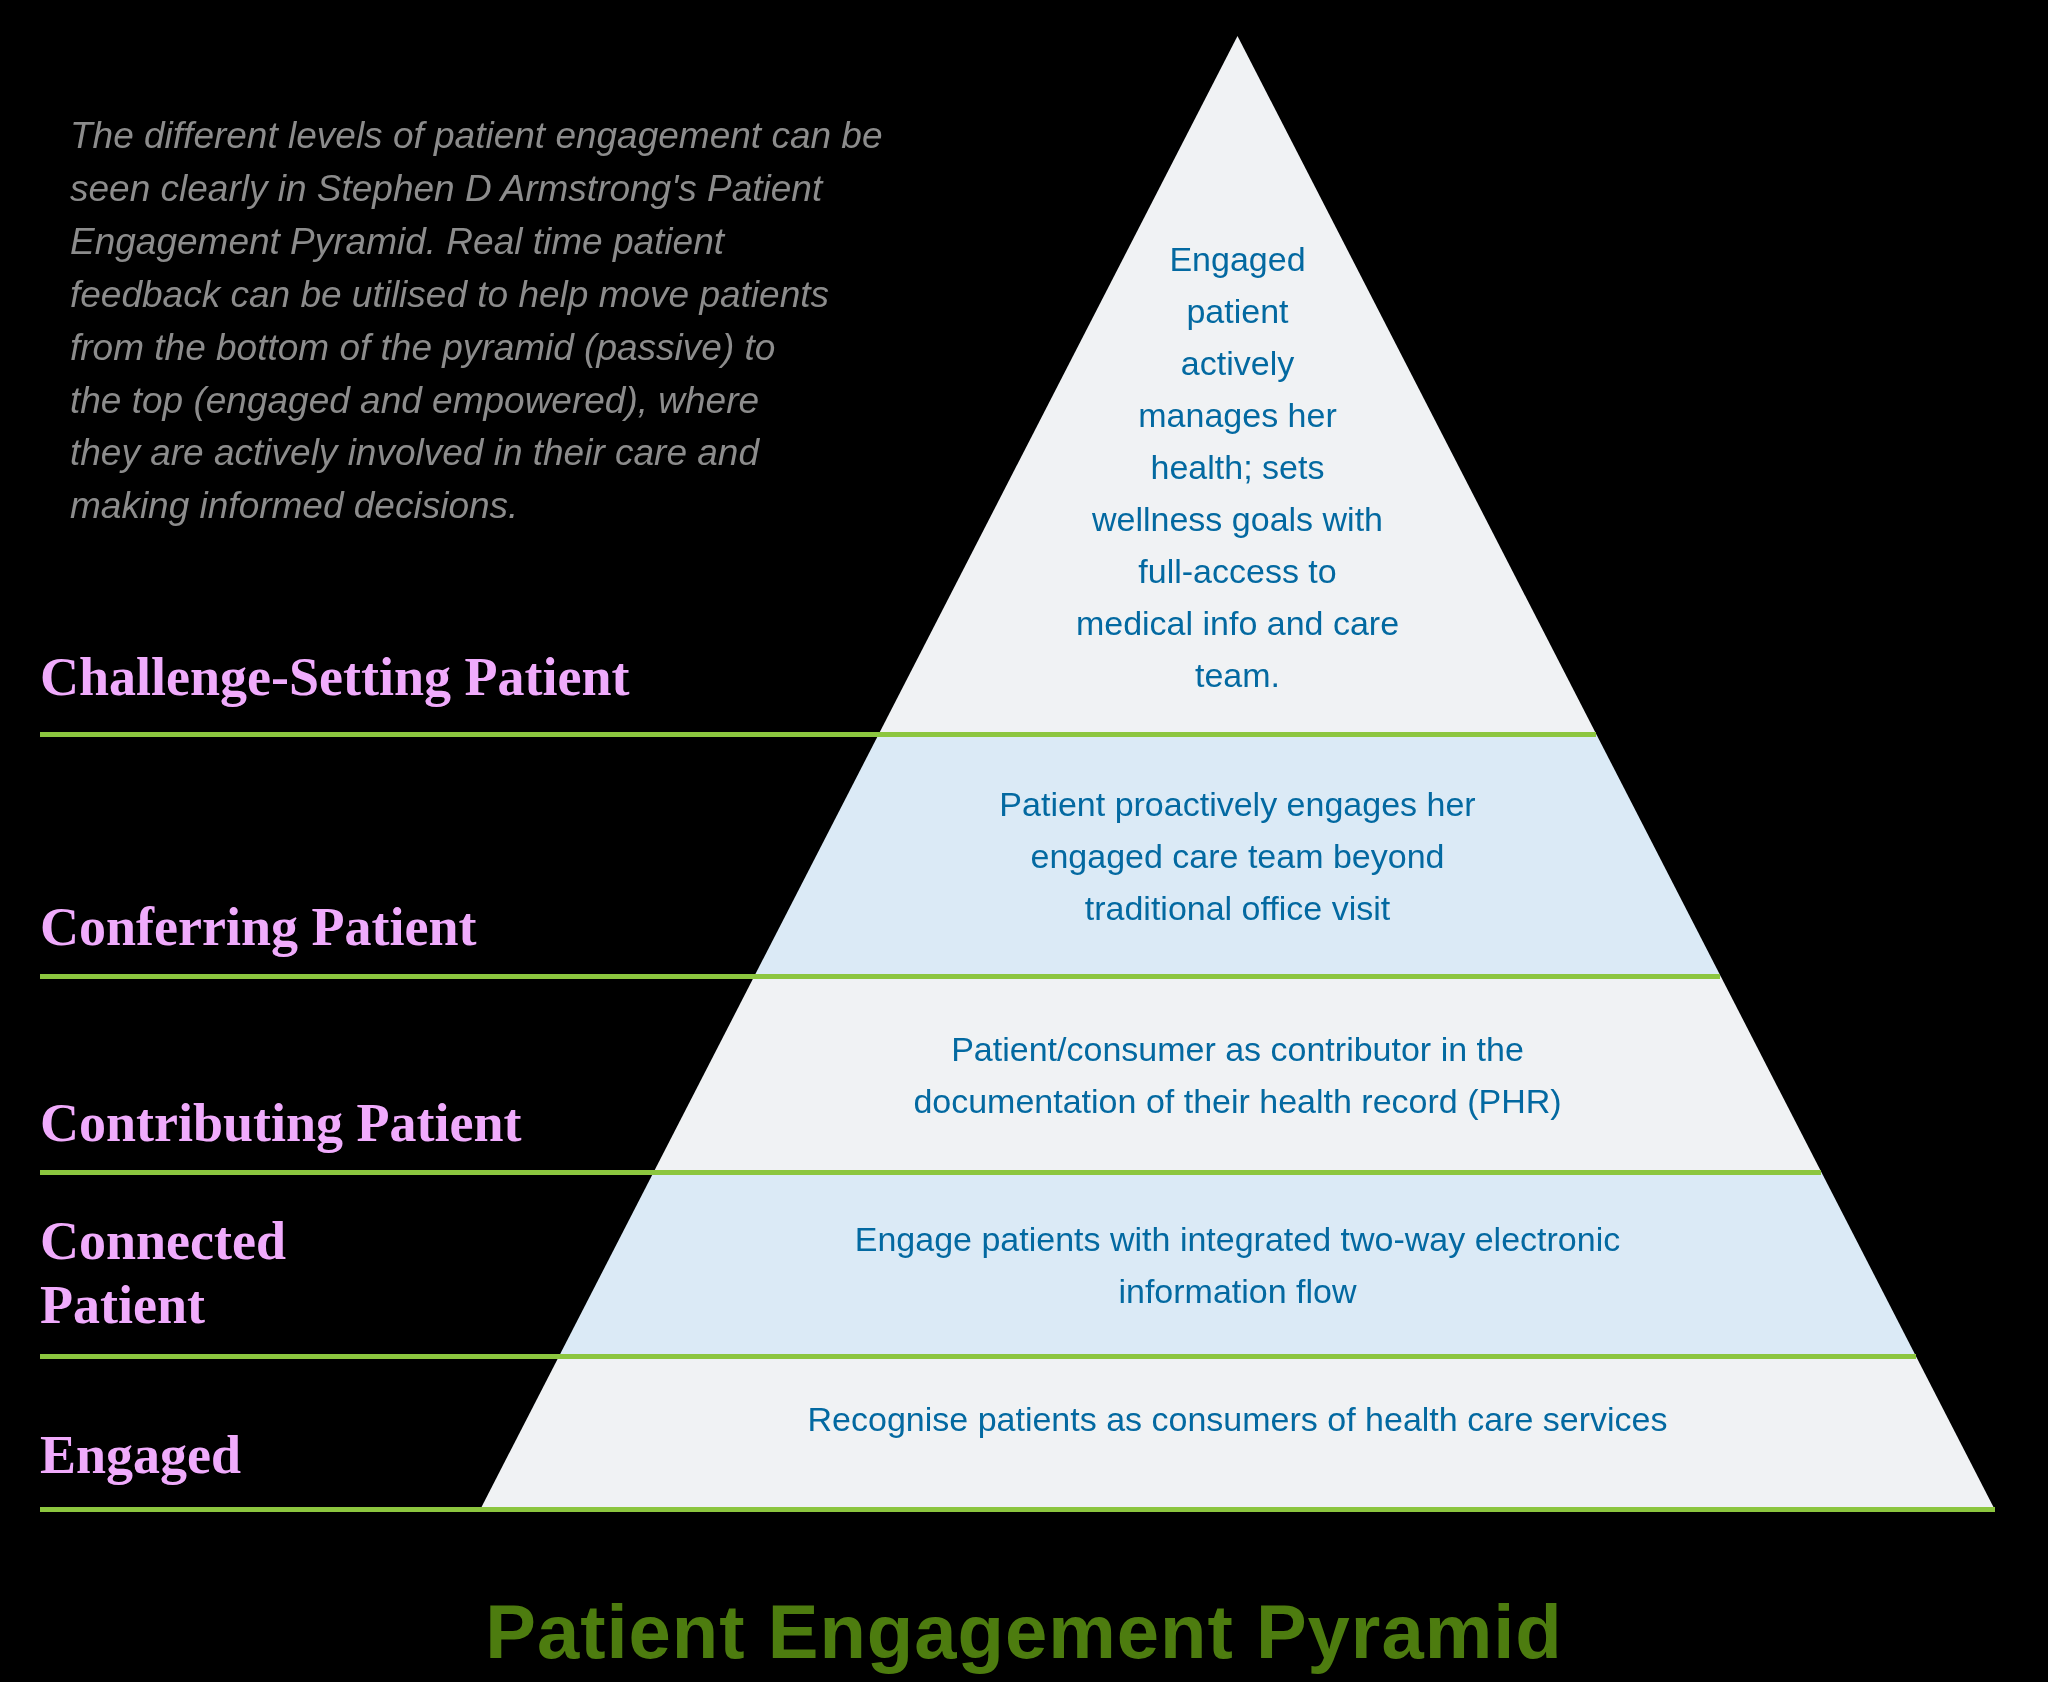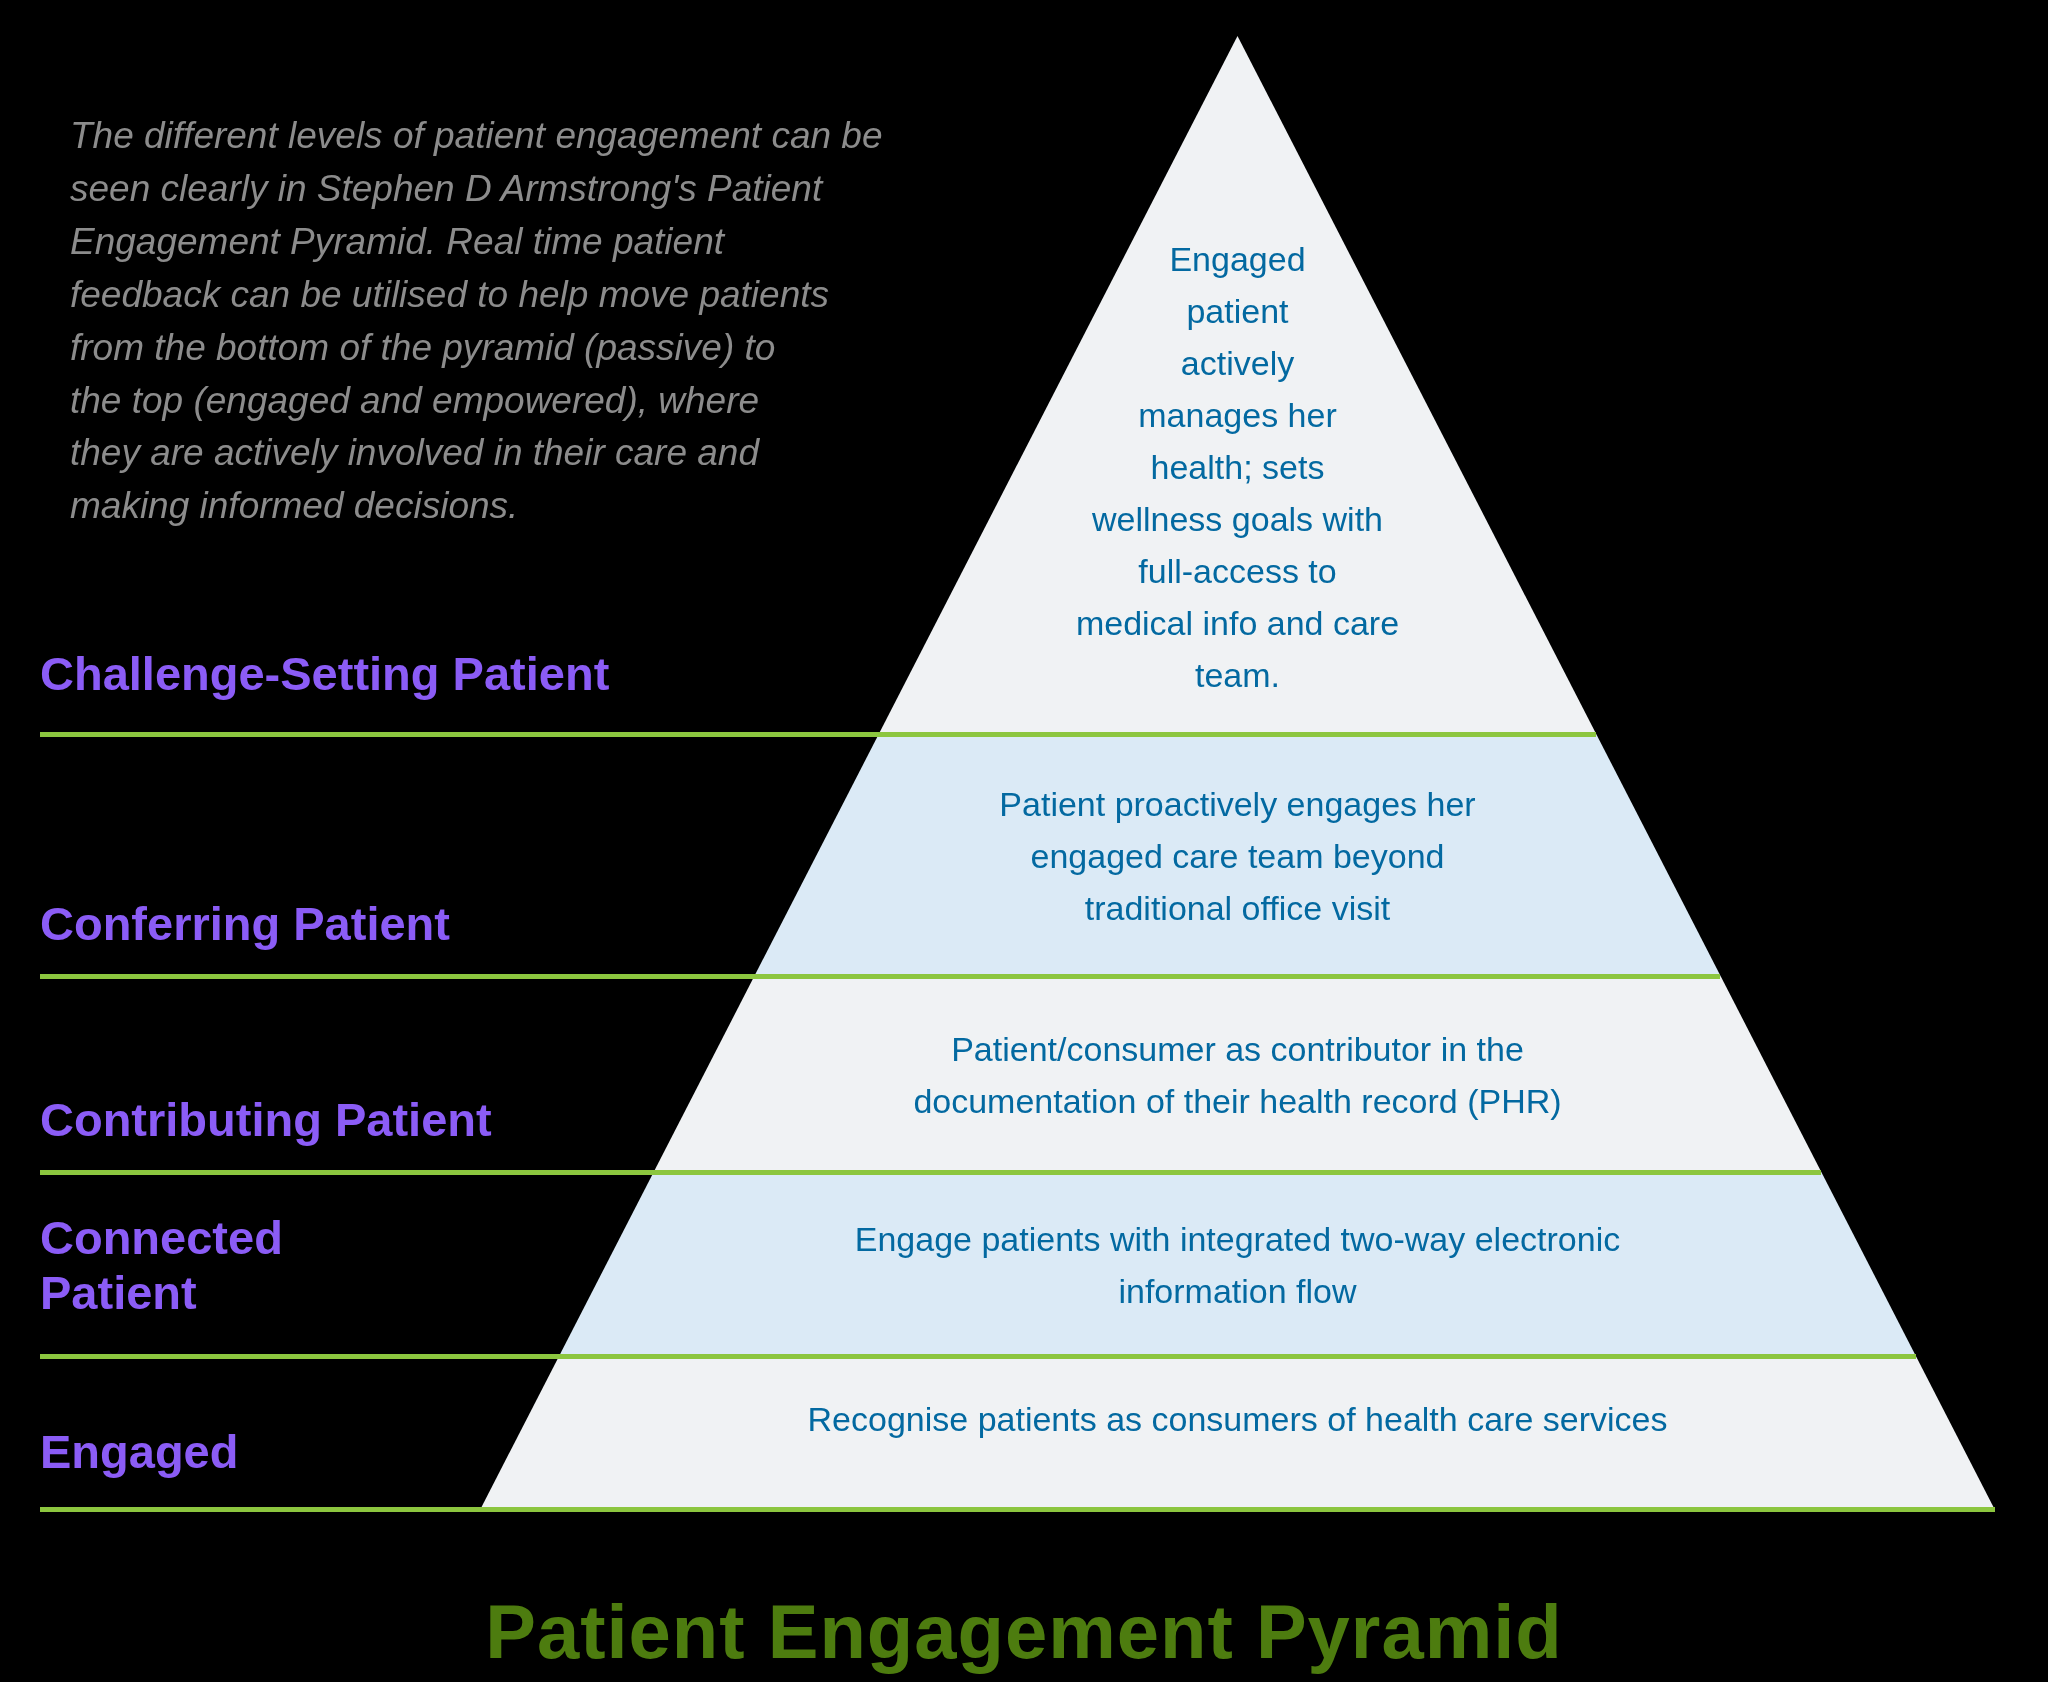--- a/index.html
+++ b/index.html
@@ -65,26 +65,27 @@
   .rule-1 { top: 732px;  width: 1556px; }
   .rule-2 { top: 974px;  width: 1680px; }
   .rule-3 { top: 1170px; width: 1781px; }
   .rule-4 { top: 1354px; width: 1876px; }
   .rule-5 { top: 1507px; width: 1955px; }
 
   
   .side-label {
     position: absolute;
     left: 40px;
-    font-size: 47px;
+    font-size: 54px;
     font-weight: 700;
     line-height: 1.18;
-    color: #8b5cf6;
+    color: #f0abfc;
     white-space: pre-line;
     z-index: 4;
+    font-family: Liberation Serif, serif;
   }
   .label-1 { top: 646px; }
   .label-2 { top: 896px; }
   .label-3 { top: 1092px; }
   .label-4 { top: 1210px; }
   .label-5 { top: 1424px; }
 
   
   .title {
     position: absolute;

